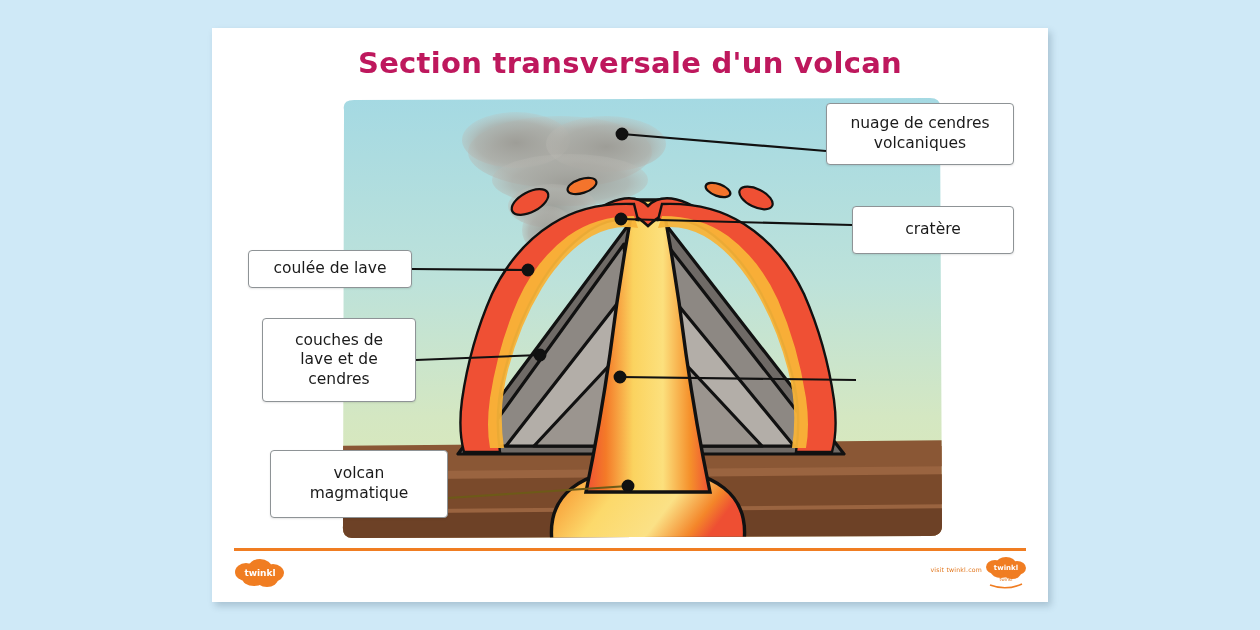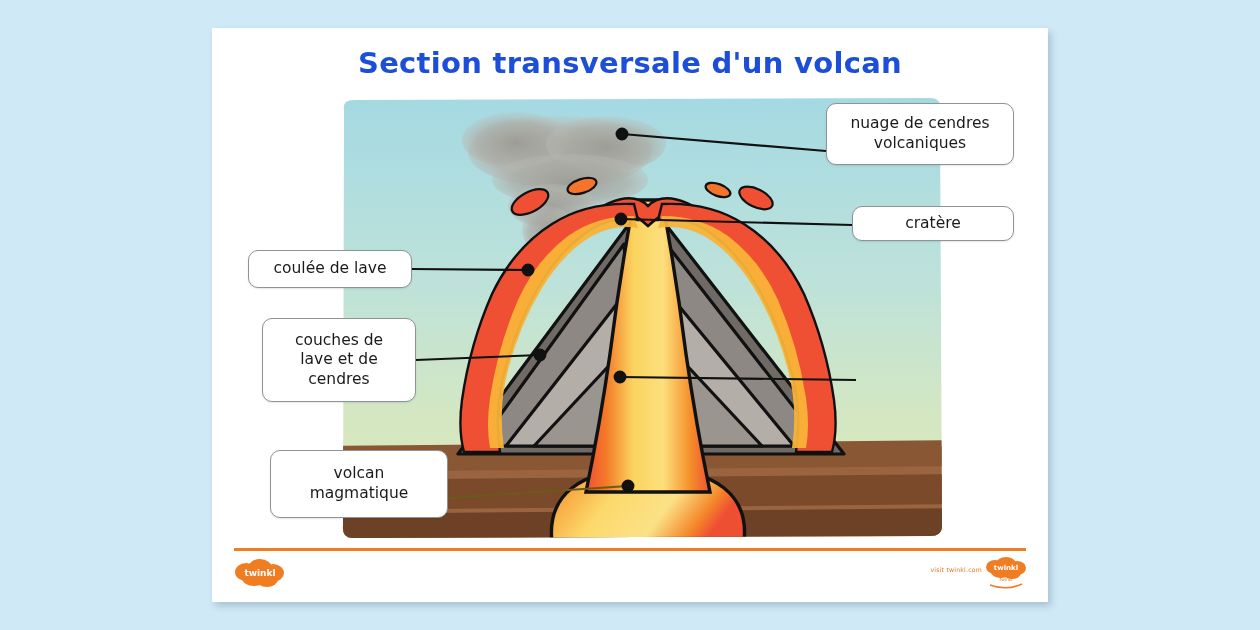--- a/index.html
+++ b/index.html
@@ -34,40 +34,40 @@
   
   #title {
     position: absolute;
     left: 0;
     top: 18px;
     width: 836px;
     text-align: center;
     font-size: 29px;
     font-weight: bold;
     letter-spacing: 0.3px;
-    color: #1d4ed8;
+    color: #be185d;
     font-family: "DejaVu Sans", sans-serif;
   }
 
   
   #illus {
     position: absolute;
     left: 126px;
     top: 66px;
     width: 608px;
     height: 448px;
   }
   #illus svg { display: block; }
 
   
   .label {
     position: absolute;
     background: #ffffff;
     border: 1.6px solid #8e9396;
-    border-radius: 10px;
+    border-radius: 4px;
     color: #1b1b1b;
     font-size: 15.5px;
     line-height: 1.26;
     text-align: center;
     padding: 7px 12px;
     box-sizing: border-box;
     font-family: "DejaVu Sans", sans-serif;
     box-shadow: 0 1px 2px rgba(0,0,0,0.10);
     white-space: pre-line;
     display: flex;
@@ -258,21 +258,21 @@
         <circle cx="328" cy="327" r="5.4"></circle>
 
         <line x1="416" y1="458" x2="236" y2="470" stroke="#6d5a18"></line>
         <circle cx="416" cy="458" r="5.4"></circle>
       </g>
     </svg>
 
     <div class="label" style="left:614px;top:75px;width:188px;height:62px;">nuage de cendres
 volcaniques</div>
 
-    <div class="label" style="left:640px;top:178px;width:162px;height:35px;">cratère</div>
+    <div class="label" style="left:640px;top:178px;width:162px;height:48px;">cratère</div>
 
 
     <div class="label" style="left:36px;top:222px;width:164px;height:38px;">coulée de lave</div>
 
     <div class="label" style="left:50px;top:290px;width:154px;height:84px;">couches de
 lave et de
 cendres</div>
 
     <div class="label" style="left:58px;top:422px;width:178px;height:68px;">volcan
 magmatique</div>

